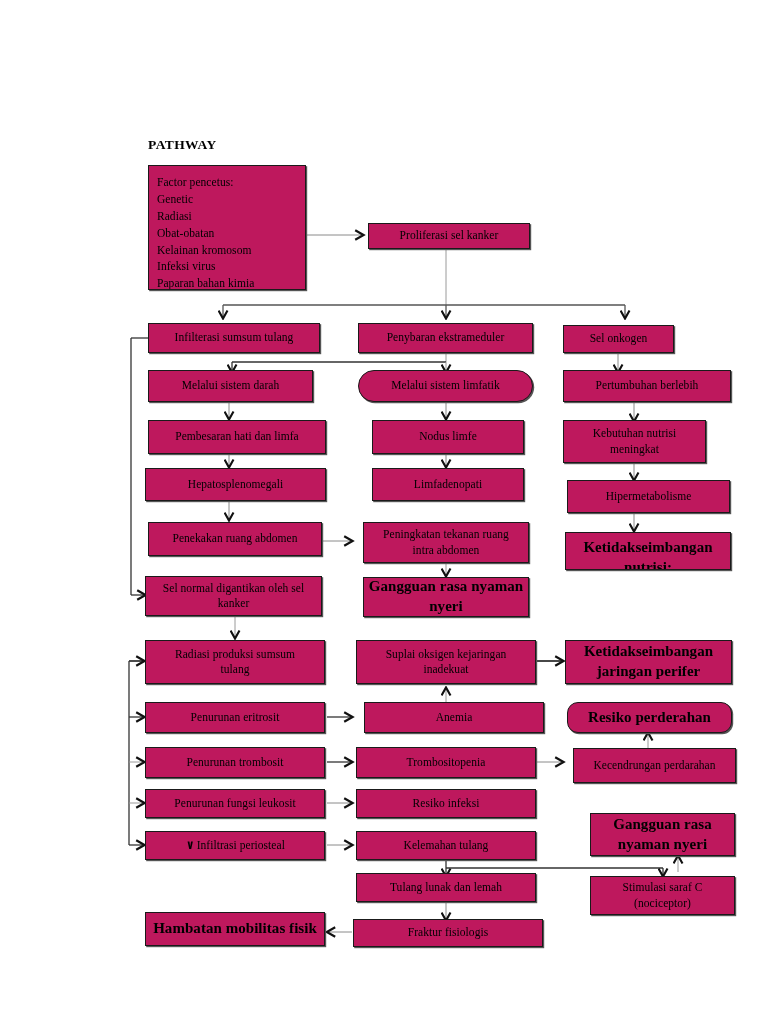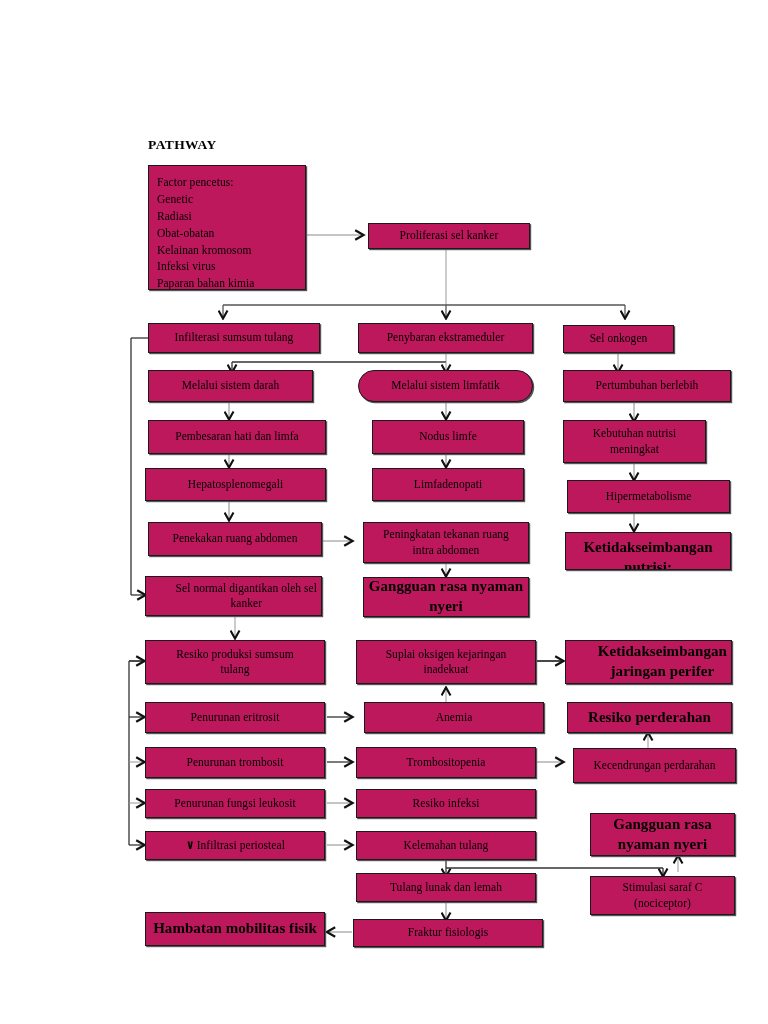--- a/index.html
+++ b/index.html
@@ -258,54 +258,54 @@
     <span class="node-text">Peningkatan tekanan  ruang
 intra abdomen</span>
   </div>
 
   <div class="node bold clip-bottom" style="left:565px; top:532px; width:166px; height:38px;">
     <span class="node-text">Ketidakseimbangan nutrisi:
 kurang dari kebutuhan
 tubuh</span>
   </div>
 
-  <div class="node" style="left:145px; top:576px; width:177px; height:40px;justify-content:flex-end;">
+  <div class="node" style="left:145px; top:576px; width:177px; height:40px;">
     <span class="node-text">Sel normal digantikan oleh sel
 kanker</span>
   </div>
 
   <div class="node bold" style="left:363px; top:577px; width:166px; height:40px;">
     <span class="node-text">Gangguan rasa nyaman
 nyeri</span>
   </div>
 
   <div class="node" style="left:145px; top:640px; width:180px; height:44px;">
-    <span class="node-text">Resiko produksi sumsum
+    <span class="node-text">Radiasi produksi sumsum
 tulang</span>
   </div>
 
   <div class="node" style="left:356px; top:640px; width:180px; height:44px;">
     <span class="node-text">Suplai oksigen kejaringan
 inadekuat</span>
   </div>
 
-  <div class="node bold" style="left:565px; top:640px; width:167px; height:44px;justify-content:flex-end;">
+  <div class="node bold" style="left:565px; top:640px; width:167px; height:44px;">
     <span class="node-text">Ketidakseimbangan
 jaringan perifer</span>
   </div>
 
   <div class="node" style="left:145px; top:702px; width:180px; height:31px;">
     <span class="node-text">Penurunan eritrosit</span>
   </div>
 
   <div class="node" style="left:356px; top:702px; width:180px; height:31px;margin-left:8px;">
     <span class="node-text">Anemia</span>
   </div>
 
-  <div class="node bold" style="left:567px; top:702px; width:165px; height:31px;">
+  <div class="node bold" style="left:567px; top:702px; width:165px; height:31px;border-radius:11px;">
     <span class="node-text">Resiko perderahan</span>
   </div>
 
   <div class="node" style="left:145px; top:747px; width:180px; height:31px;">
     <span class="node-text">Penurunan trombosit</span>
   </div>
 
   <div class="node" style="left:356px; top:747px; width:180px; height:31px;">
     <span class="node-text">Trombositopenia</span>
   </div>

